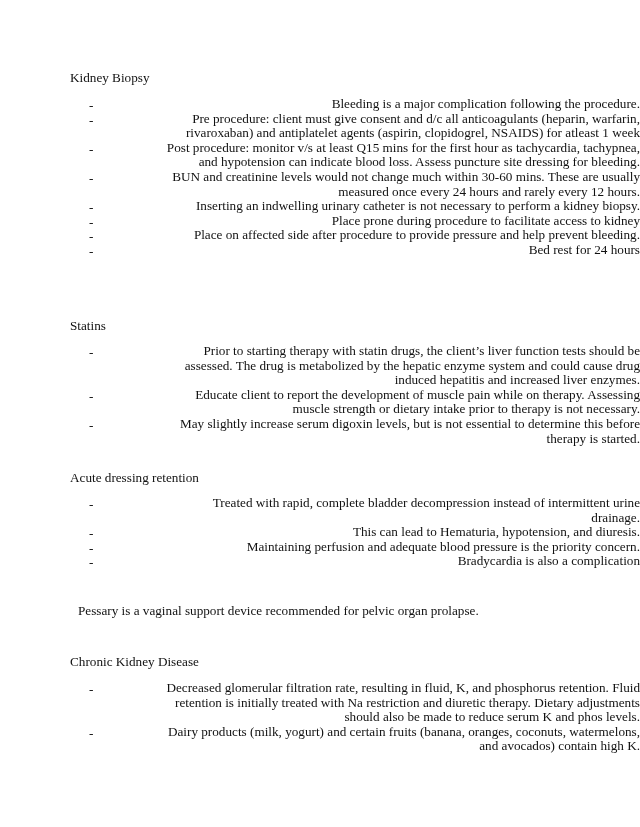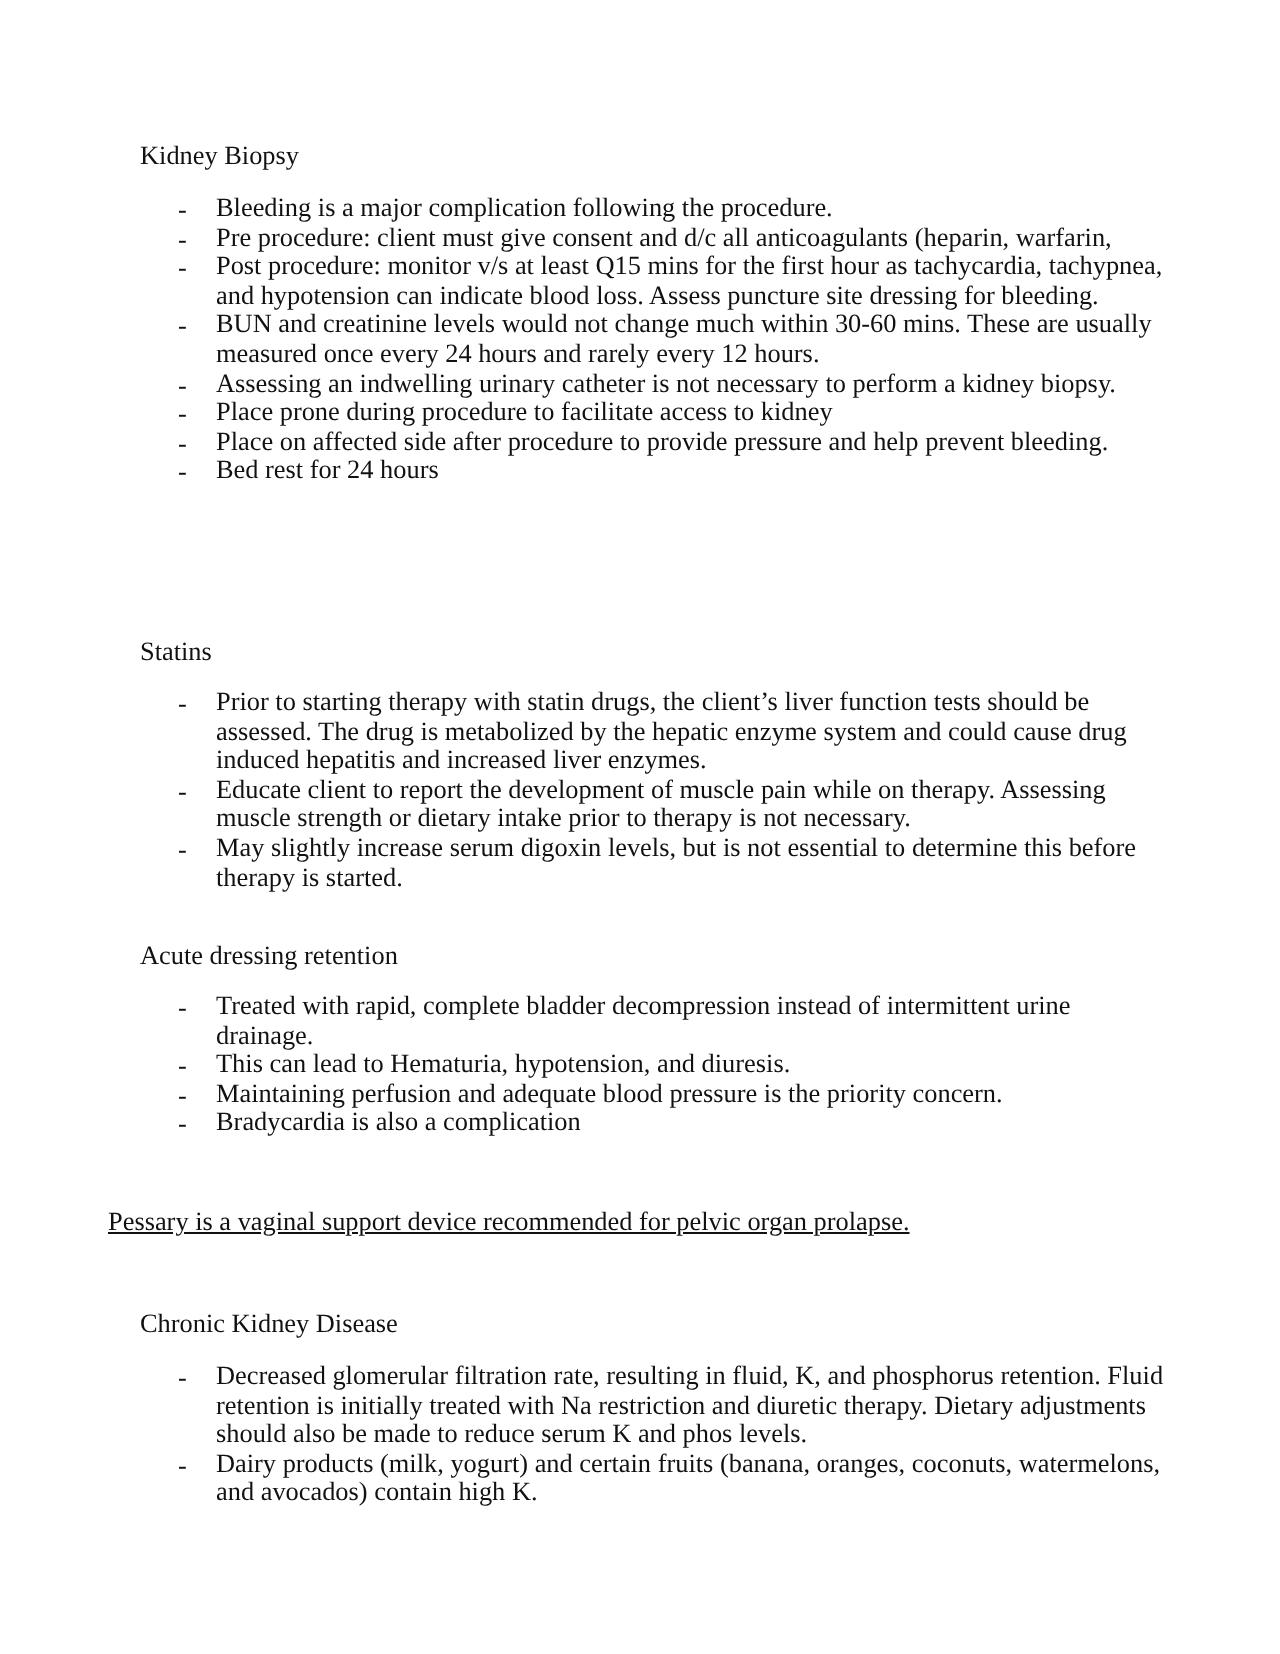--- a/index.html
+++ b/index.html
@@ -1,53 +1,54 @@
 <!DOCTYPE html>
 <html><head>
 <meta charset="utf-8">
 <style>
   html, body { margin:0; padding:0; background:#ffffff; }
   body { width:640px; height:827px; position:relative; overflow:hidden;
          font-family:"Liberation Serif", "DejaVu Serif", serif; color:#111; font-size:13.2px; }
   .page { position:absolute; left:0; top:0; width:640px; height:827px; }
   .heading { position:absolute; left:70px; line-height:15px; white-space:nowrap; }
-  .plain { position:absolute; left:54px; line-height:15px; white-space:nowrap;text-decoration:underline; }
+  .plain { position:absolute; left:78px; line-height:15px; white-space:nowrap; }
   ul.dash { position:absolute; left:0; margin:0; padding:0; list-style:none; width:640px; }
   ul.dash li { position:relative; padding-left:108px; }
   ul.dash li .dash-glyph { position:absolute; left:89px; top:0; }
-  ul.dash li .line { display:block; line-height:14.6px; white-space:nowrap; }
+  ul.dash li .line { display:block; line-height:14.6px; white-space:nowrap;text-align:right; }
 </style>
 </head>
 <body>
 
 <div class="page">
 
   <div class="heading" style="top:70px;">Kidney Biopsy</div>
   <ul class="dash" style="top:97px;">
     <li>
         <span class="dash-glyph">-</span>
       <span class="line">Bleeding is a major complication following the procedure.</span>
       </li>
     <li>
         <span class="dash-glyph">-</span>
       <span class="line">Pre procedure: client must give consent and d/c all anticoagulants (heparin, warfarin,</span>
+      <span class="line">rivaroxaban) and antiplatelet agents (aspirin, clopidogrel, NSAIDS) for atleast 1 week</span>
       </li>
     <li>
         <span class="dash-glyph">-</span>
       <span class="line">Post procedure: monitor v/s at least Q15 mins for the first hour as tachycardia, tachypnea,</span>
       <span class="line">and hypotension can indicate blood loss.  Assess puncture site dressing for bleeding.</span>
       </li>
     <li>
         <span class="dash-glyph">-</span>
       <span class="line">BUN and creatinine levels would not change much within 30-60 mins. These are usually</span>
       <span class="line">measured once every 24 hours and rarely every 12 hours.</span>
       </li>
     <li>
         <span class="dash-glyph">-</span>
-      <span class="line">Assessing an indwelling urinary catheter is not necessary to perform a kidney biopsy.</span>
+      <span class="line">Inserting an indwelling urinary catheter is not necessary to perform a kidney biopsy.</span>
       </li>
     <li>
         <span class="dash-glyph">-</span>
       <span class="line">Place prone during procedure to facilitate access to kidney</span>
       </li>
     <li>
         <span class="dash-glyph">-</span>
       <span class="line">Place on affected side after procedure to provide pressure and help prevent bleeding.</span>
       </li>
     <li>

